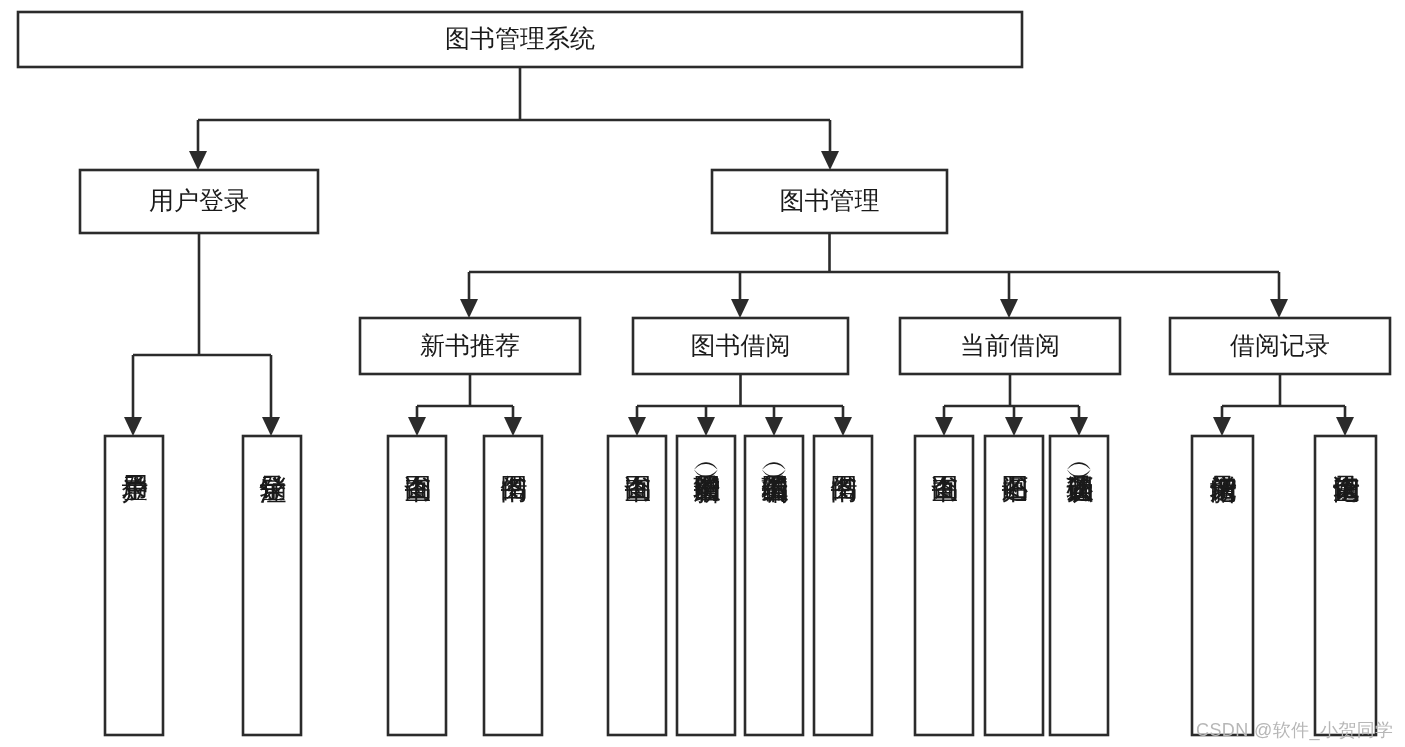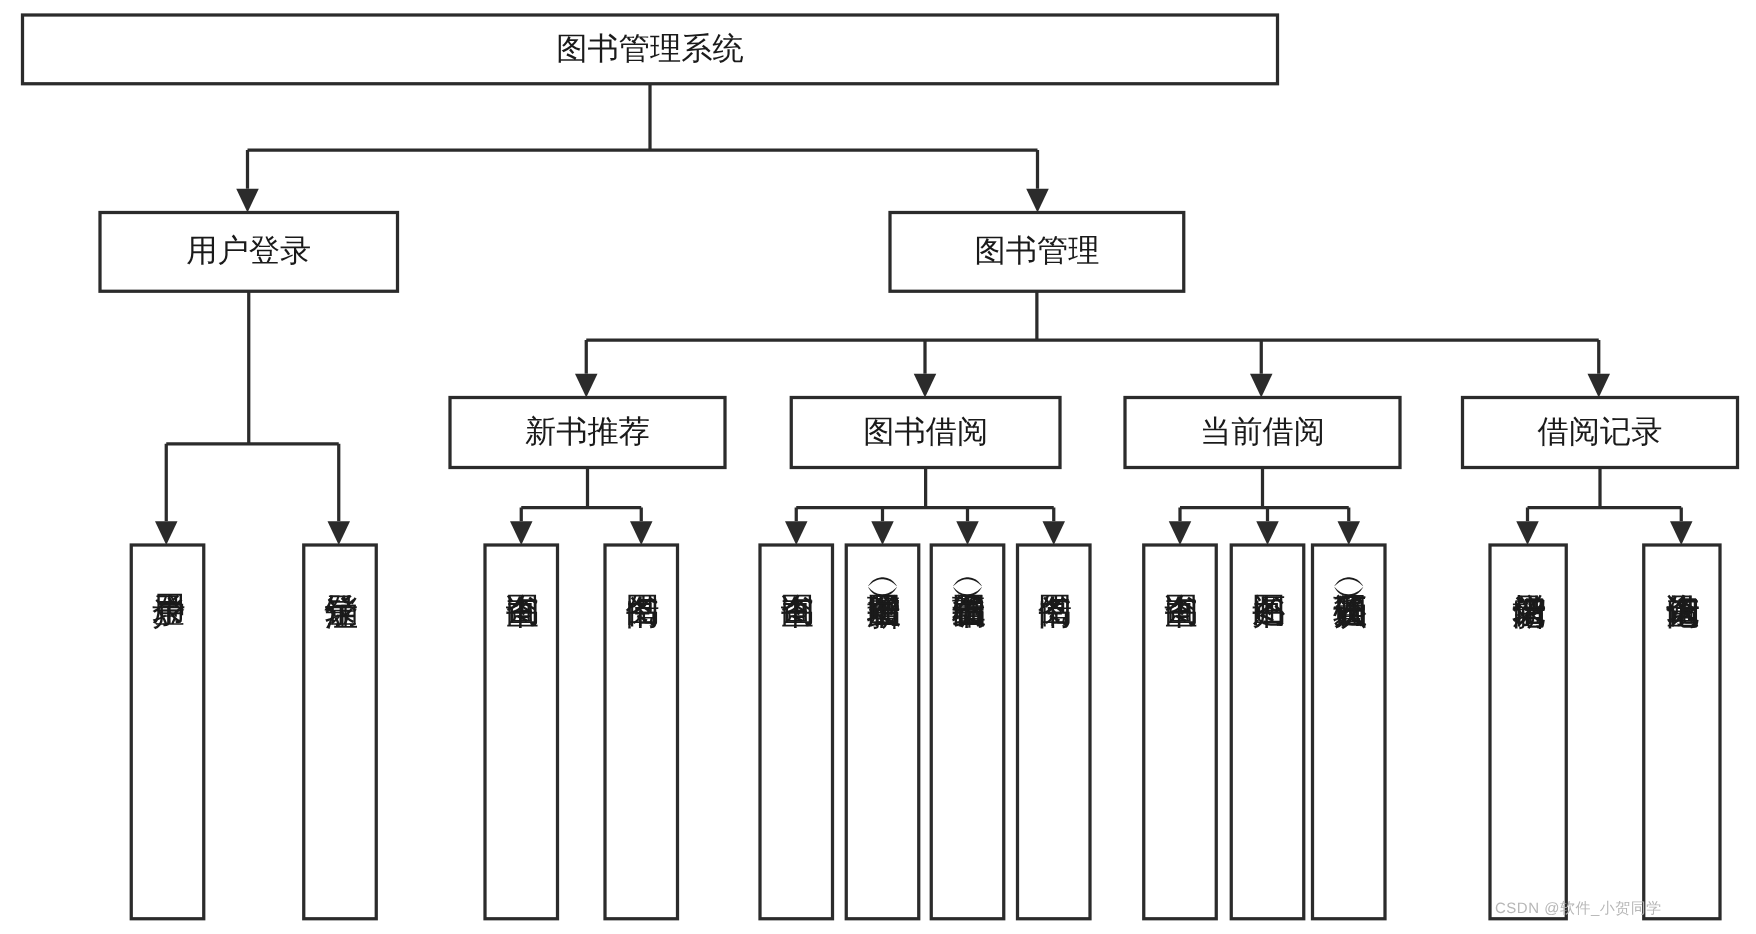--- a/index.html
+++ b/index.html
@@ -54,21 +54,21 @@
     font-family: "Liberation Sans", "DejaVu Sans", sans-serif;
     font-size: 27px;
     fill: #1a1a1a;
     text-anchor: middle;
     writing-mode: vertical-rl;
     glyph-orientation-vertical: 0;
   }
   .watermark-text {
     position: absolute;
     font-family: "Liberation Sans", "DejaVu Sans", sans-serif;
-    font-size: 12px;
+    font-size: 18px;
     color: #b7b7b7;
     white-space: nowrap;
     letter-spacing: 0.4px;
     pointer-events: none;
   }
 </style>
 </head>
 <body>
 
 <div id="diagram-root">

